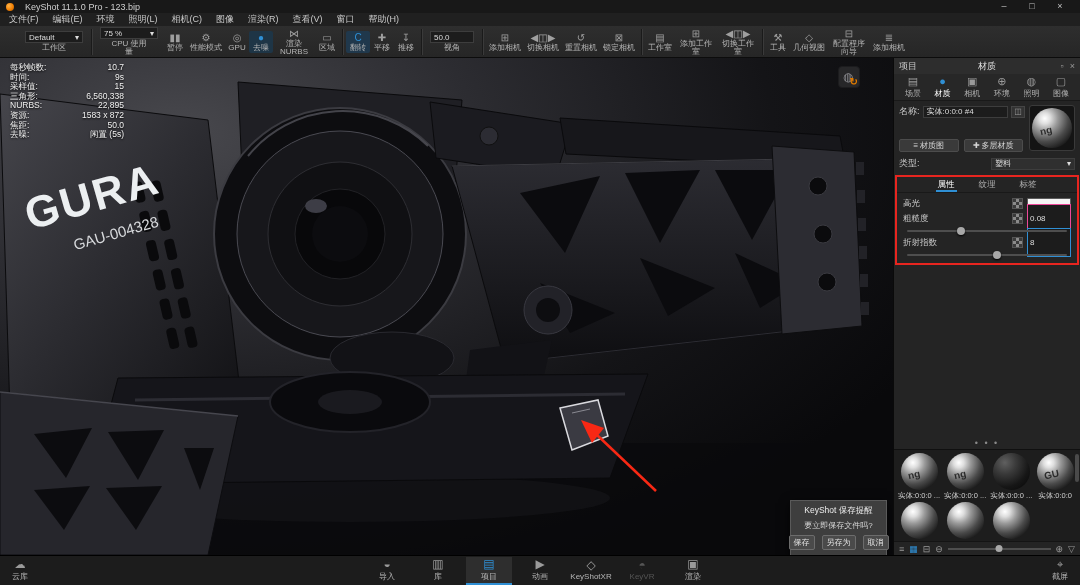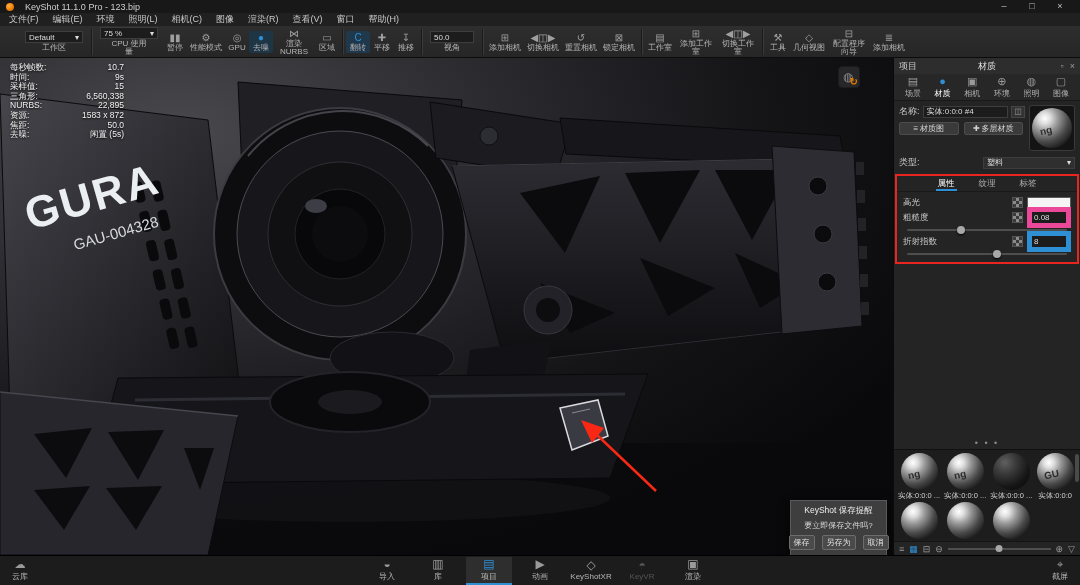--- a/index.html
+++ b/index.html
@@ -50,46 +50,46 @@
   .panel { width:187px; height:497px; background:#242424; border-left:1px solid #0a0a0a; display:flex; flex-direction:column; font-size:9px; color:#c8c8c8; flex:0 0 auto; }
   .panel-header { height:16px; background:#2d2d2d; display:flex; align-items:center; padding:0 5px; position:relative; flex:0 0 auto; }
   .panel-title { position:absolute; left:0; right:0; text-align:center; color:#e2e2e2; font-size:9px; }
   .panel-hleft { position:relative; z-index:1; }
   .panel-hicons { margin-left:auto; display:flex; gap:6px; color:#9a9a9a; font-size:9px; position:relative; z-index:1; }
   .panel-tabs { height:27px; display:flex; align-items:center; justify-content:space-between; padding:0 6px; background:#272727; border-bottom:1px solid #191919; flex:0 0 auto; }
   .ptab { display:flex; flex-direction:column; align-items:center; gap:1px; font-size:8px; color:#b0b0b0; width:26px; }
   .ptab-ico { font-size:11px; line-height:11px; color:#9a9a9a; }
 
   .name-block { display:flex; padding:4px 5px 2px; gap:4px; flex:0 0 auto; }
-  .name-left { flex:1; display:flex; flex-direction:column; gap:4px; }
+  .name-left { flex:1; display:flex; flex-direction:column; gap:21px; }
   .name-row { display:flex; align-items:center; gap:3px; }
   .p-input { flex:1; height:12px; background:#1c1c1c; border:1px solid #3d3d3d; color:#ddd; font-size:8px; display:flex; align-items:center; padding:0 3px; }
   .link-btn { width:14px; height:12px; background:#333; border:1px solid #454545; display:flex; align-items:center; justify-content:center; font-size:8px; color:#999; }
   .btn-row { display:flex; gap:5px; padding-right:2px; }
   .p-btn { flex:1; height:13px; background:#3a3a3a; border:1px solid #4c4c4c; border-radius:2px; display:flex; align-items:center; justify-content:center; gap:2px; font-size:8px; color:#d5d5d5; white-space:nowrap; }
   .ball { width:46px; height:46px; background:#141414; border:1px solid #3a3a3a; border-radius:3px; display:flex; align-items:center; justify-content:center; flex:0 0 auto; }
   .sphere { border-radius:50%; position:relative; overflow:hidden; }
   .sphere.chrome { background:radial-gradient(circle at 32% 26%, #ffffff, #dedede 14%, #9a9a9a 32%, #4a4a4a 58%, #161616 82%, #060606); }
   .sphere.darkball { background:radial-gradient(circle at 32% 26%, #606060, #3a3a3a 30%, #161616 65%, #050505); }
   .sphere .mark { position:absolute; left:20%; top:42%; font-size:10px; font-weight:bold; color:rgba(25,25,25,.85); transform:rotate(-12deg); }
   .ball .sphere { width:40px; height:40px; }
 
   .type-row { display:flex; align-items:center; gap:0; padding:3px 5px; flex:0 0 auto; }
-  .type-dd { margin-left:auto; width:92px; height:12px; background:#2f2f2f; border:1px solid #3d3d3d; display:flex; align-items:center; justify-content:space-between; padding:0 3px; font-size:8px; color:#ddd; }
+  .type-dd { margin-left:auto; width:84px; height:12px; background:#2f2f2f; border:1px solid #3d3d3d; display:flex; align-items:center; justify-content:space-between; padding:0 3px; font-size:8px; color:#ddd; }
 
   .red-box { border:2px solid #e8251f; margin:2px 1px 0; padding:2px 0 4px; background:#242424; flex:0 0 auto; }
   .prop-tabs { display:flex; justify-content:center; gap:20px; height:14px; align-items:center; border-bottom:1px solid #191919; margin-bottom:3px; }
   .prop-tab { font-size:8.5px; color:#b0b0b0; border-bottom:2px solid transparent; line-height:11px; padding:0 2px; }
   .prop-row { display:flex; align-items:center; gap:4px; padding:2px 6px; height:15px; }
   .prop-label { flex:1; font-size:8.5px; }
   .checker { width:11px; height:11px; border:1px solid #555; background-color:#3a3a3a; flex:0 0 auto;
     background-image:linear-gradient(45deg,#8a8a8a 25%,transparent 25%,transparent 75%,#8a8a8a 75%),linear-gradient(45deg,#8a8a8a 25%,transparent 25%,transparent 75%,#8a8a8a 75%);
     background-size:6px 6px; background-position:0 0,3px 3px; }
   .swatch { width:44px; height:11px; border:1px solid #5a5a5a; border-radius:1px; flex:0 0 auto; }
-  .val-box { width:44px; height:21px; background:#1c1c1c; border:5px solid #ec4899; font-size:8px; color:#ddd; display:flex; align-items:center; padding:0 2px; flex:0 0 auto; }
+  .val-box { width:44px; height:29px; background:#1c1c1c; border:1px solid #ec4899; font-size:8px; color:#ddd; display:flex; align-items:center; padding:0 2px; flex:0 0 auto; }
   .val-box.focused { border-color:#2f8fd4; }
   .slider-row { padding:0 10px; height:9px; display:flex; align-items:center; }
   .track { position:relative; width:100%; height:2px; background:#4e4e4e; border-radius:1px; }
   .hdl { position:absolute; top:-3px; width:8px; height:8px; border-radius:50%; background:#a8a8a8; transform:translateX(-50%); box-shadow:0 1px 2px #000; }
 
   .spacer { flex:1; }
   .dots { color:#8a8a8a; text-align:center; font-size:9px; letter-spacing:2px; height:10px; line-height:8px; flex:0 0 auto; }
   .thumbs { background:#1d1d1d; border-top:1px solid #101010; padding:3px 6px 2px 4px; display:grid; grid-template-columns:repeat(4,1fr); gap:1px 4px; position:relative; flex:0 0 auto; }
   .thumb { display:flex; flex-direction:column; align-items:center; gap:1px; }
   .thumb .sphere { width:37px; height:37px; }

